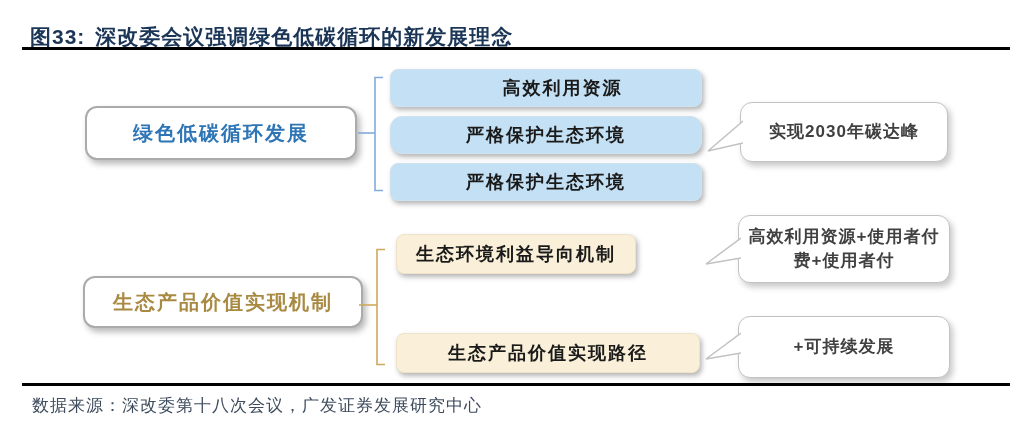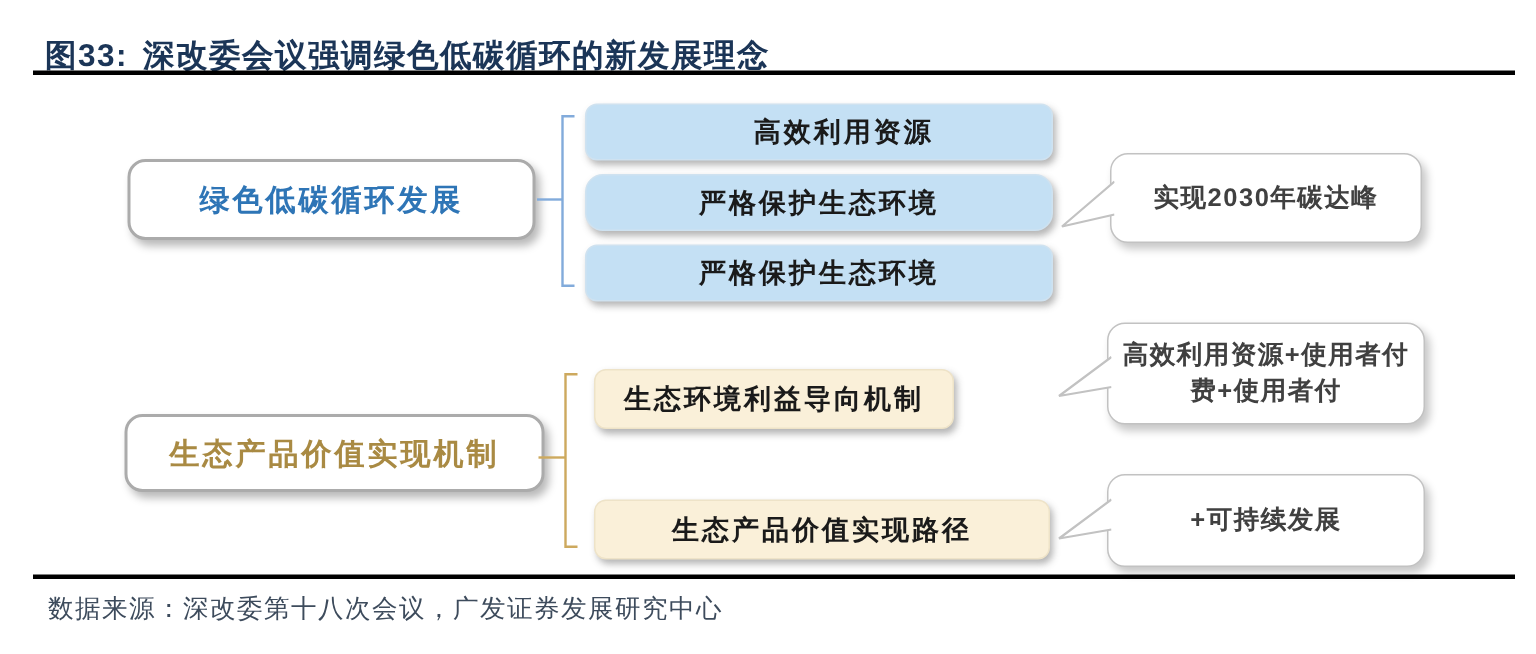--- a/index.html
+++ b/index.html
@@ -60,21 +60,21 @@
     <span>实现2030年碳达峰</span>
   </div>
 
   <div class="box label-box label-gold" style="left:83px;top:276px;width:280px;height:52px;">生态产品价值实现机制</div>
 
   <svg class="bracket" style="left:358px;top:248px;" width="28" height="118">
     <path d="M27 1.5 L19 1.5 L19 116.5 L27 116.5" fill="none" stroke="#CDA95E" stroke-width="1.6"></path>
     <path d="M1 57 L19 57" fill="none" stroke="#CDA95E" stroke-width="1.6"></path>
   </svg>
 
-  <div class="box item-box item-tan" style="left:396px;top:246px;width:240px;height:40px;">生态环境利益导向机制</div>
+  <div class="box item-box item-tan" style="left:396px;top:234px;width:240px;height:40px;">生态环境利益导向机制</div>
   <div class="box item-box item-tan" style="left:396px;top:333px;width:304px;height:40px;">生态产品价值实现路径</div>
 
   <div class="callout" style="left:738px;top:215px;width:210px;height:66px;">
     <svg class="tail" style="top:18px;" width="37" height="40">
       <path d="M37 4 L2 30 L37 24" fill="#ffffff" stroke="#C2C2C2" stroke-width="1.5"></path>
     </svg>
     <span>高效利用资源+使用者付</span>
     <span>费+使用者付</span>
   </div>
 

